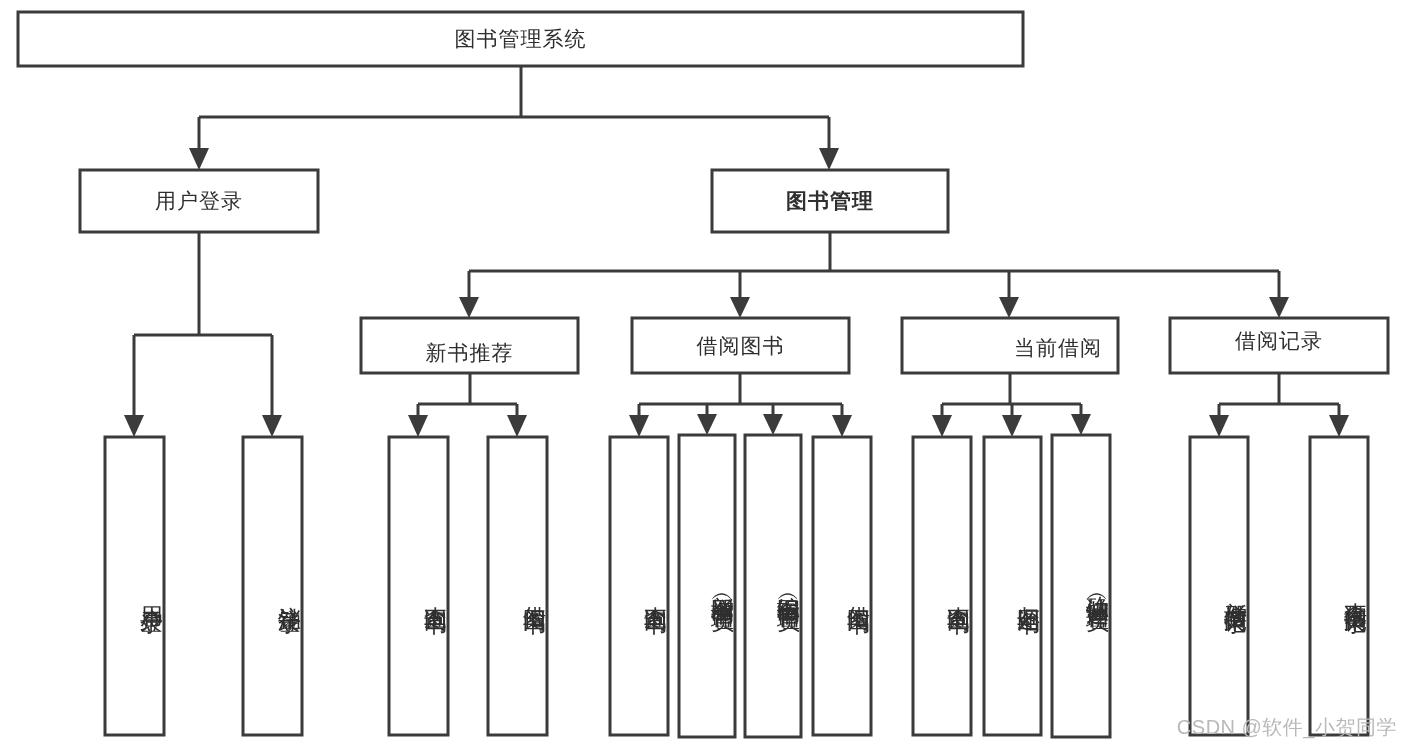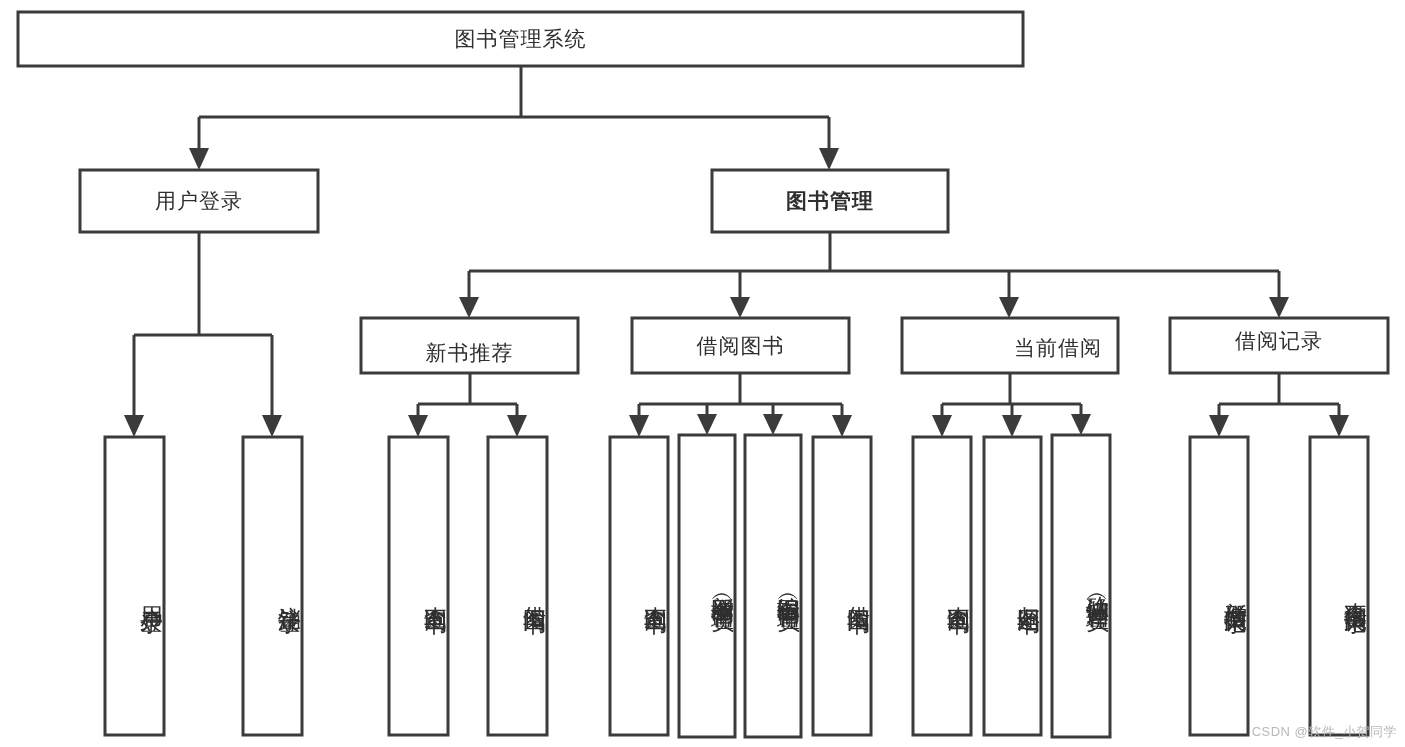--- a/index.html
+++ b/index.html
@@ -64,21 +64,21 @@
     justify-content: center;
     padding-top: 4px;
   }
   .node-label.vertical.tall {
     padding-top: 2px;
   }
   .watermark {
     position: absolute;
     right: 8px;
     bottom: 6px;
-    font-size: 13px;
+    font-size: 20px;
     color: #b9b9b9;
     font-family: "Liberation Sans", "DejaVu Sans", sans-serif;
     letter-spacing: 0.5px;
     white-space: nowrap;
   }
 </style>
 </head>
 <body>
 
 <div id="diagram-root">

